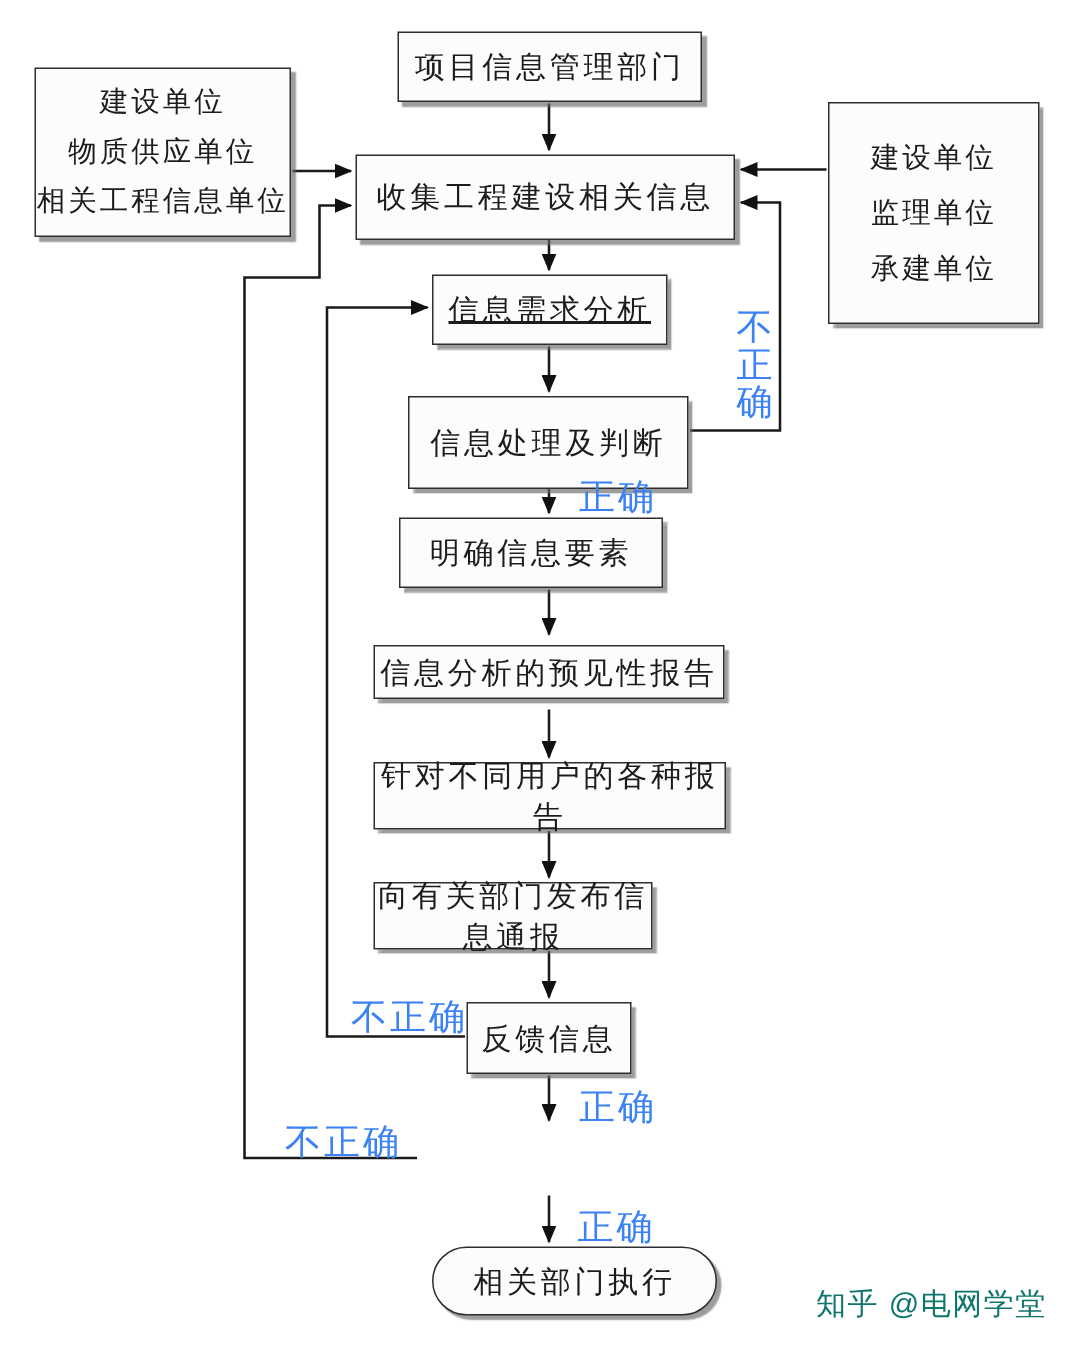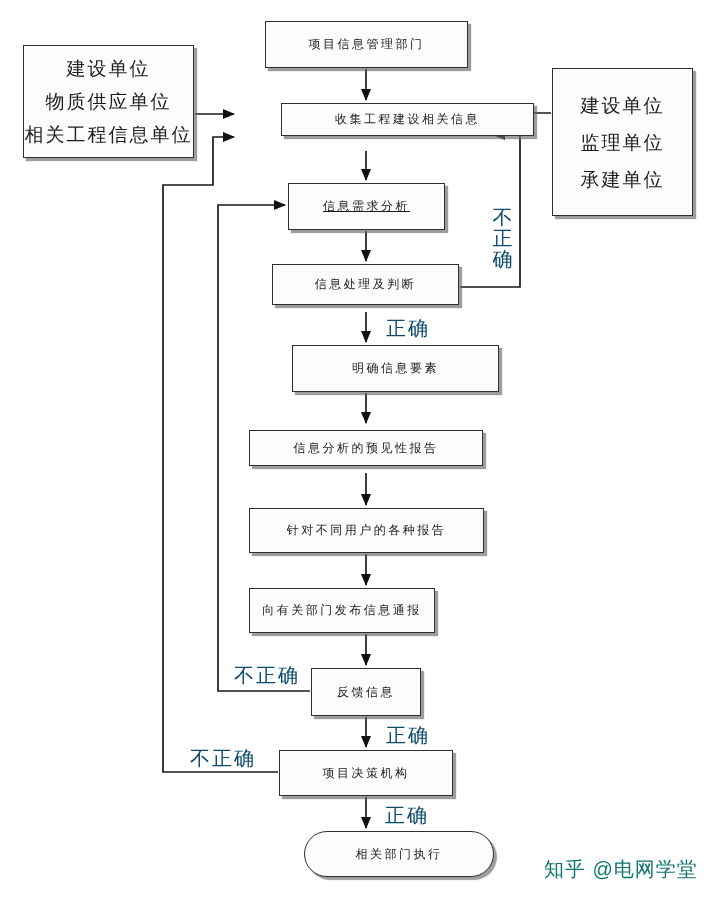--- a/index.html
+++ b/index.html
@@ -12,33 +12,33 @@
     overflow:hidden;
   }
   #wires{position:absolute;left:0;top:0;width:720px;height:903px;}
   .node{
     position:absolute;
     box-sizing:border-box;
     background:#fcfcfc;
     border:1.6px solid #2e2e2e;
     box-shadow:3px 3px 1px rgba(105,105,105,.65);
     display:flex;align-items:center;justify-content:center;
-    font-size:12px;letter-spacing:2.5px;
+    font-size:20px;letter-spacing:2.5px;
     text-align:center;
     z-index:2;
   }
   .source{
     flex-direction:column;
     font-size:19px;letter-spacing:2px;
   }
   .source .line{display:block;}
   .edge-label{
     position:absolute;
-    font-size:20px;letter-spacing:2px;
-    color:#0c4a6e;white-space:nowrap;
+    font-size:24px;letter-spacing:2px;
+    color:#3b82f6;white-space:nowrap;
     z-index:3;
   }
   .vertical-label{
     width:23px;
     white-space:normal;
     word-break:break-all;
     line-height:1.05;
     letter-spacing:0;
     text-align:center;
   }
@@ -90,57 +90,54 @@
     <span class="line">物质供应单位</span>
     <span class="line">相关工程信息单位</span>
   </div>
 
   <div class="node source" style="left:552px;top:68px;width:141px;height:148px;line-height:37px;">
     <span class="line">建设单位</span>
     <span class="line">监理单位</span>
     <span class="line">承建单位</span>
   </div>
 
-  <div class="node" style="left:237px;top:103px;width:253px;height:33px;margin-left:44px;">
+  <div class="node" style="left:237px;top:103px;width:253px;height:57px;">
     <span>收集工程建设相关信息</span>
   </div>
 
   <div class="node" style="left:288px;top:183px;width:157px;height:47px;text-decoration:underline;">
     <span>信息需求分析</span>
   </div>
 
-  <div class="node" style="left:272px;top:264px;width:187px;height:41px;">
+  <div class="node" style="left:272px;top:264px;width:187px;height:62px;">
     <span>信息处理及判断</span>
   </div>
 
-  <div class="node" style="left:292px;top:345px;width:207px;height:47px;">
+  <div class="node" style="left:266px;top:345px;width:176px;height:47px;">
     <span>明确信息要素</span>
   </div>
 
   <div class="node" style="left:249px;top:430px;width:234px;height:36px;">
     <span>信息分析的预见性报告</span>
   </div>
 
   <div class="node" style="left:249px;top:508px;width:235px;height:45px;">
     <span>针对不同用户的各种报告</span>
   </div>
 
   <div class="node" style="left:249px;top:588px;width:186px;height:45px;">
     <span>向有关部门发布信息通报</span>
   </div>
 
   <div class="node" style="left:311px;top:668px;width:110px;height:48px;">
     <span>反馈信息</span>
   </div>
 
-  <div class="node" style="left:279px;top:750px;width:174px;height:46px;">
-    <span>项目决策机构</span>
-  </div>
 
-  <div class="node" style="left:304px;top:831px;width:190px;height:46px;border-radius:23px;">
+  <div class="node" style="left:288px;top:831px;width:190px;height:46px;border-radius:23px;">
     <span>相关部门执行</span>
   </div>
 
   <span class="edge-label" style="left:386px;top:315px;">正确</span>
 
   <span class="edge-label vertical-label" style="left:491px;top:207px;">不正确</span>
 
   <span class="edge-label" style="left:234px;top:662px;">不正确</span>
 
   <span class="edge-label" style="left:386px;top:722px;">正确</span>

